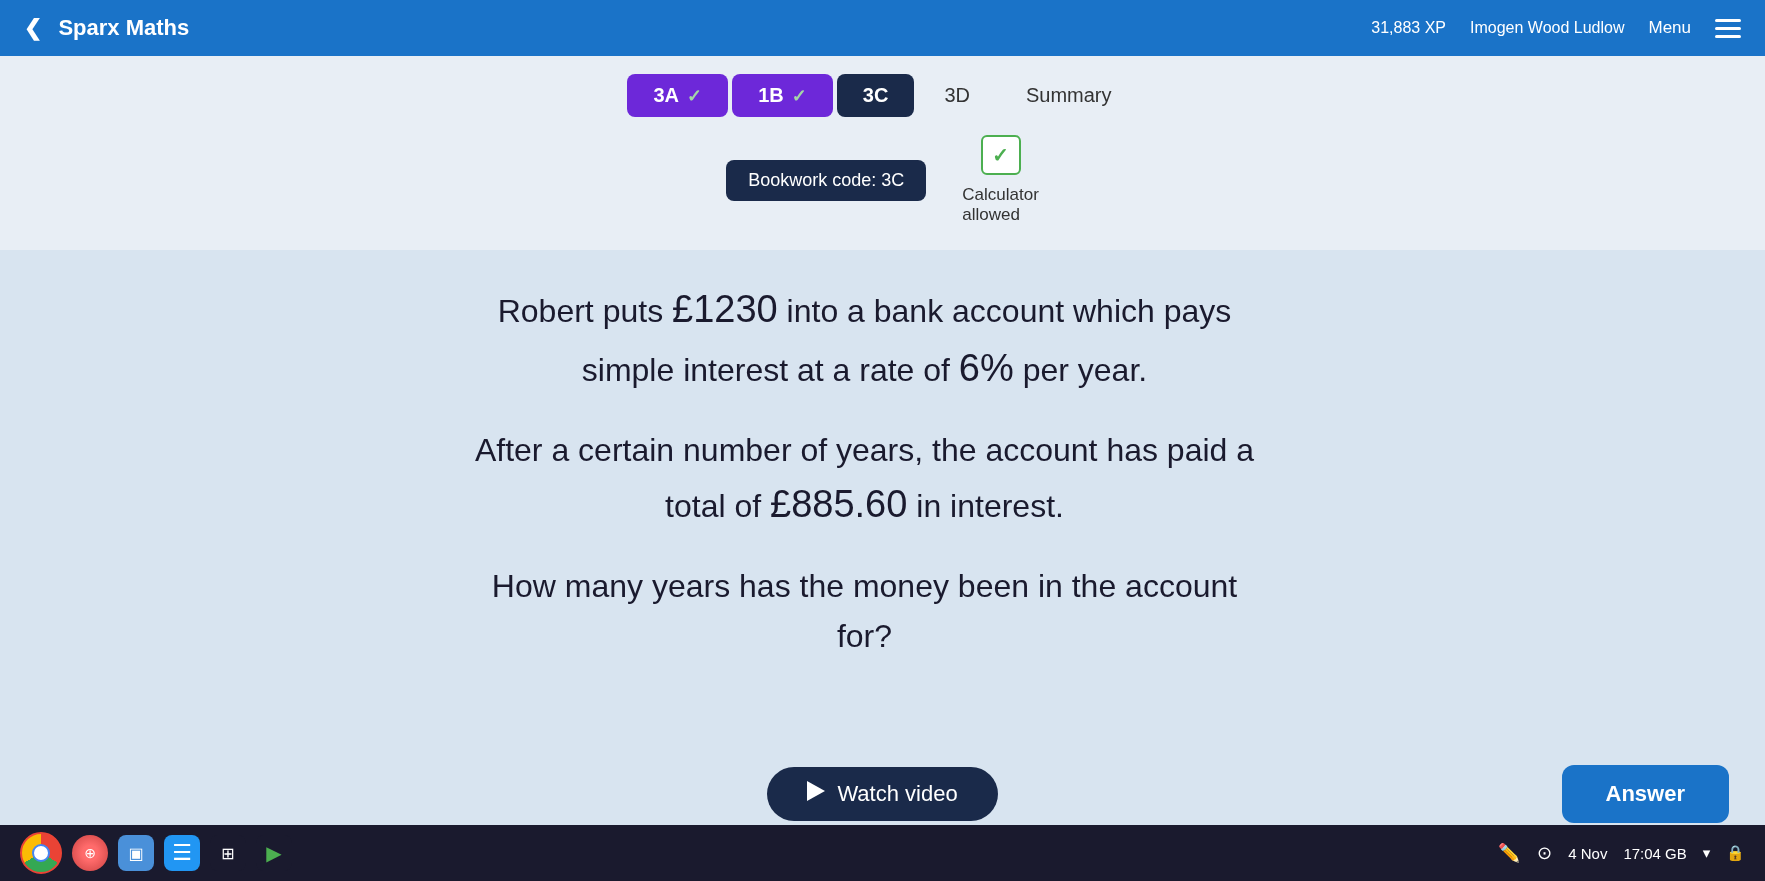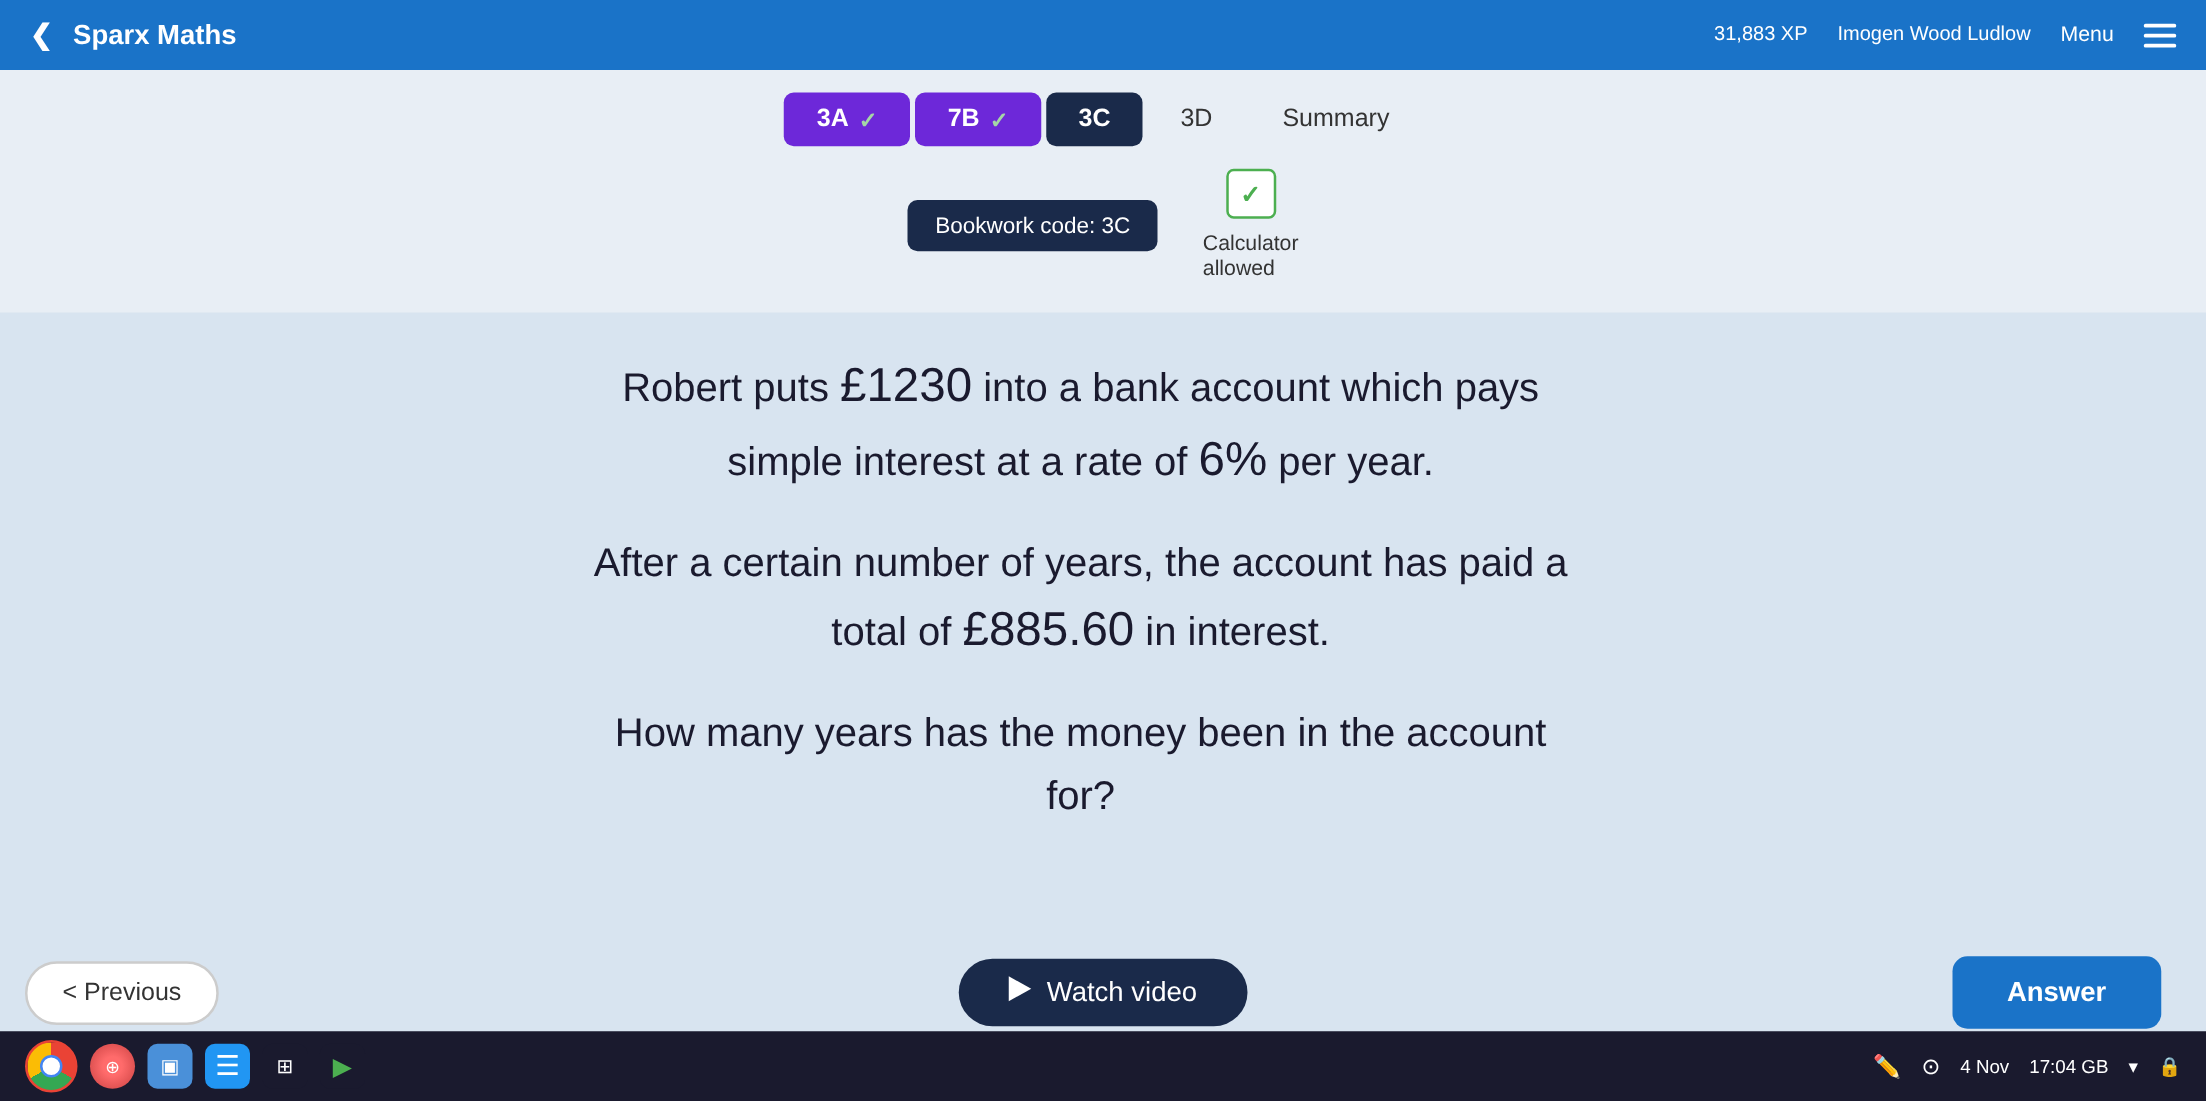--- a/index.html
+++ b/index.html
@@ -357,21 +357,21 @@
     </div>
   </div>
 </div>
 
 <div class="tabbar">
   <button class="tab tab-completed">
     <span>3A</span>
     <span class="checkmark">✓</span>
   </button>
   <button class="tab tab-completed">
-    <span>7B</span>
+    <span>1B</span>
     <span class="checkmark">✓</span>
   </button>
   <button class="tab tab-active">
     <span>3C</span>
   </button>
   <button class="tab tab-plain">
     <span>3D</span>
   </button>
   <button class="tab tab-plain">
     <span>Summary</span>
@@ -402,23 +402,20 @@
       total of <span class="math-emphasis">£885.60</span> in interest.
     </p>
     <p>
       How many years has the money been in the account<br>
       for?
     </p>
   </div>
 </div>
 
 <div class="bottom-bar">
-  <button class="prev-button">
-    <span>&lt; Previous</span>
-  </button>
   <button class="watch-video-btn">
     <span class="video-icon"></span>
     <span>Watch video</span>
   </button>
   <button class="answer-button">
     <span>Answer</span>
   </button>
 </div>
 
 <div class="taskbar">

